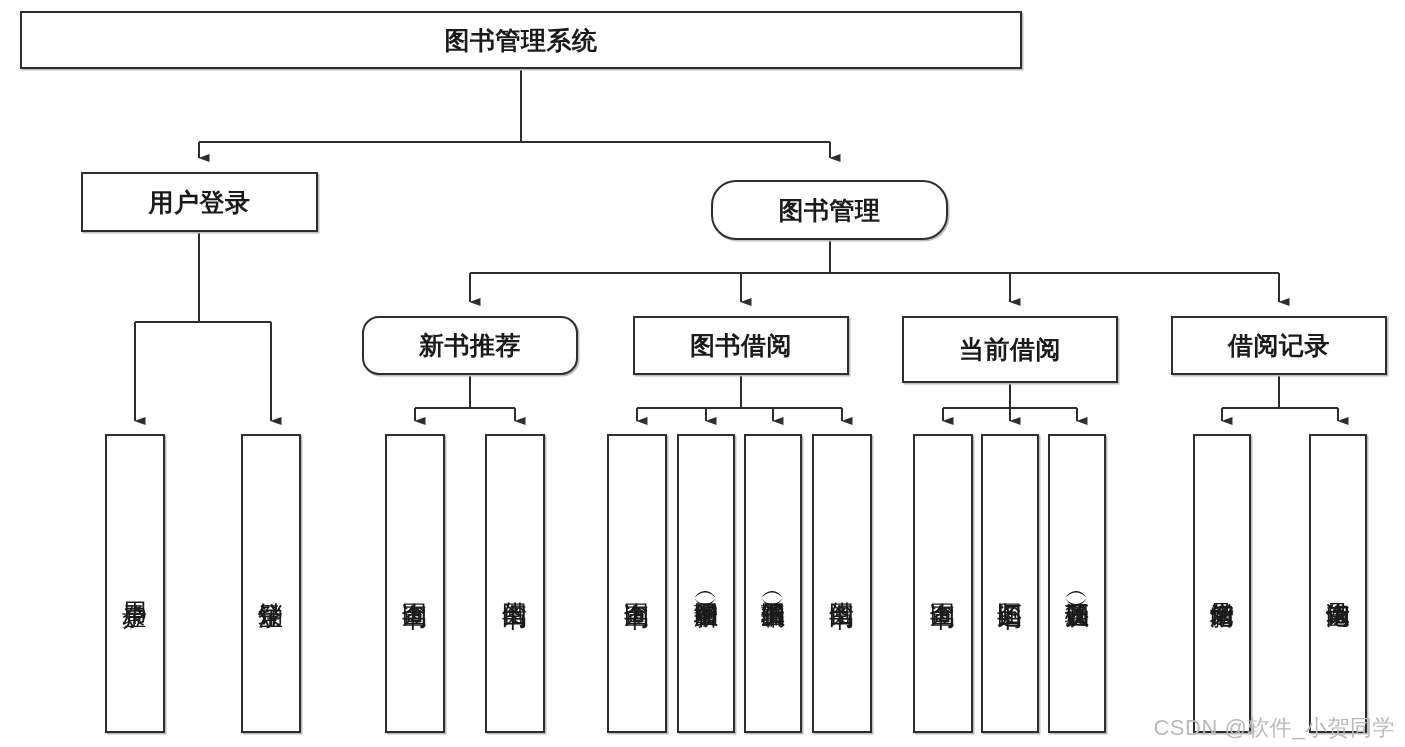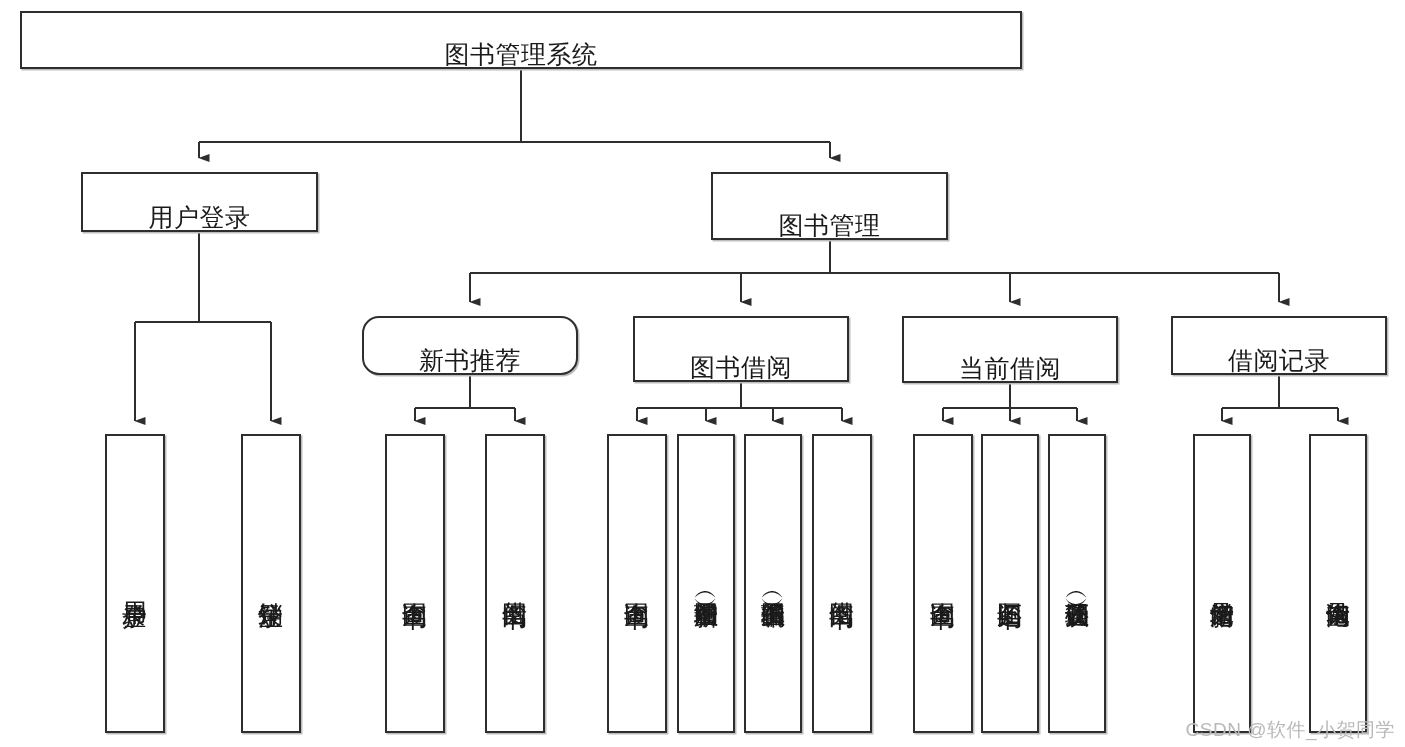--- a/index.html
+++ b/index.html
@@ -32,22 +32,23 @@
     position: absolute;
     left: 0;
     right: 0;
     color: #1a1a1a;
     text-align: center;
     white-space: pre;
   }
   
   .node-box.horiz {
     display: flex;
-    align-items: flex-end;
+    align-items: center;
     justify-content: center;
+    font-weight: bold;
   }
   .node-box.horiz .node-label {
     position: static;
     font-size: 25px;
     letter-spacing: 0.5px;
     line-height: 1;
   }
   
   .node-box.vert {
     display: flex;
@@ -74,21 +75,21 @@
     left: 0;
     top: 0;
     width: 1405px;
     height: 747px;
     pointer-events: none;
   }
   .watermark {
     position: absolute;
     right: 10px;
     bottom: 4px;
-    font-size: 19px;
+    font-size: 22px;
     color: #b9b9b9;
     white-space: nowrap;
     letter-spacing: 0.5px;
   }
 </style>
 </head>
 <body>
 
 <div id="diagram-root">
 
@@ -143,29 +144,29 @@
   </svg>
 
   <div class="node-box horiz" style="left:20px; top:11px; width:1002px; height:58px;">
     <span class="node-label">图书管理系统</span>
   </div>
 
   <div class="node-box horiz" style="left:81px; top:172px; width:237px; height:60px;">
     <span class="node-label">用户登录</span>
   </div>
 
-  <div class="node-box horiz" style="left:711px; top:172px; width:237px; height:68px;">
+  <div class="node-box horiz" style="left:711px; top:180px; width:237px; height:60px;border-radius:25px;">
     <span class="node-label">图书管理</span>
   </div>
 
   <div class="node-box horiz" style="left:362px; top:316px; width:216px; height:59px;border-radius:17px;">
     <span class="node-label">新书推荐</span>
   </div>
 
-  <div class="node-box horiz" style="left:633px; top:316px; width:216px; height:66px;">
+  <div class="node-box horiz" style="left:633px; top:316px; width:216px; height:59px;">
     <span class="node-label">图书借阅</span>
   </div>
 
   <div class="node-box horiz" style="left:902px; top:316px; width:216px; height:67px;">
     <span class="node-label">当前借阅</span>
   </div>
 
   <div class="node-box horiz" style="left:1171px; top:316px; width:216px; height:59px;">
     <span class="node-label">借阅记录</span>
   </div>

